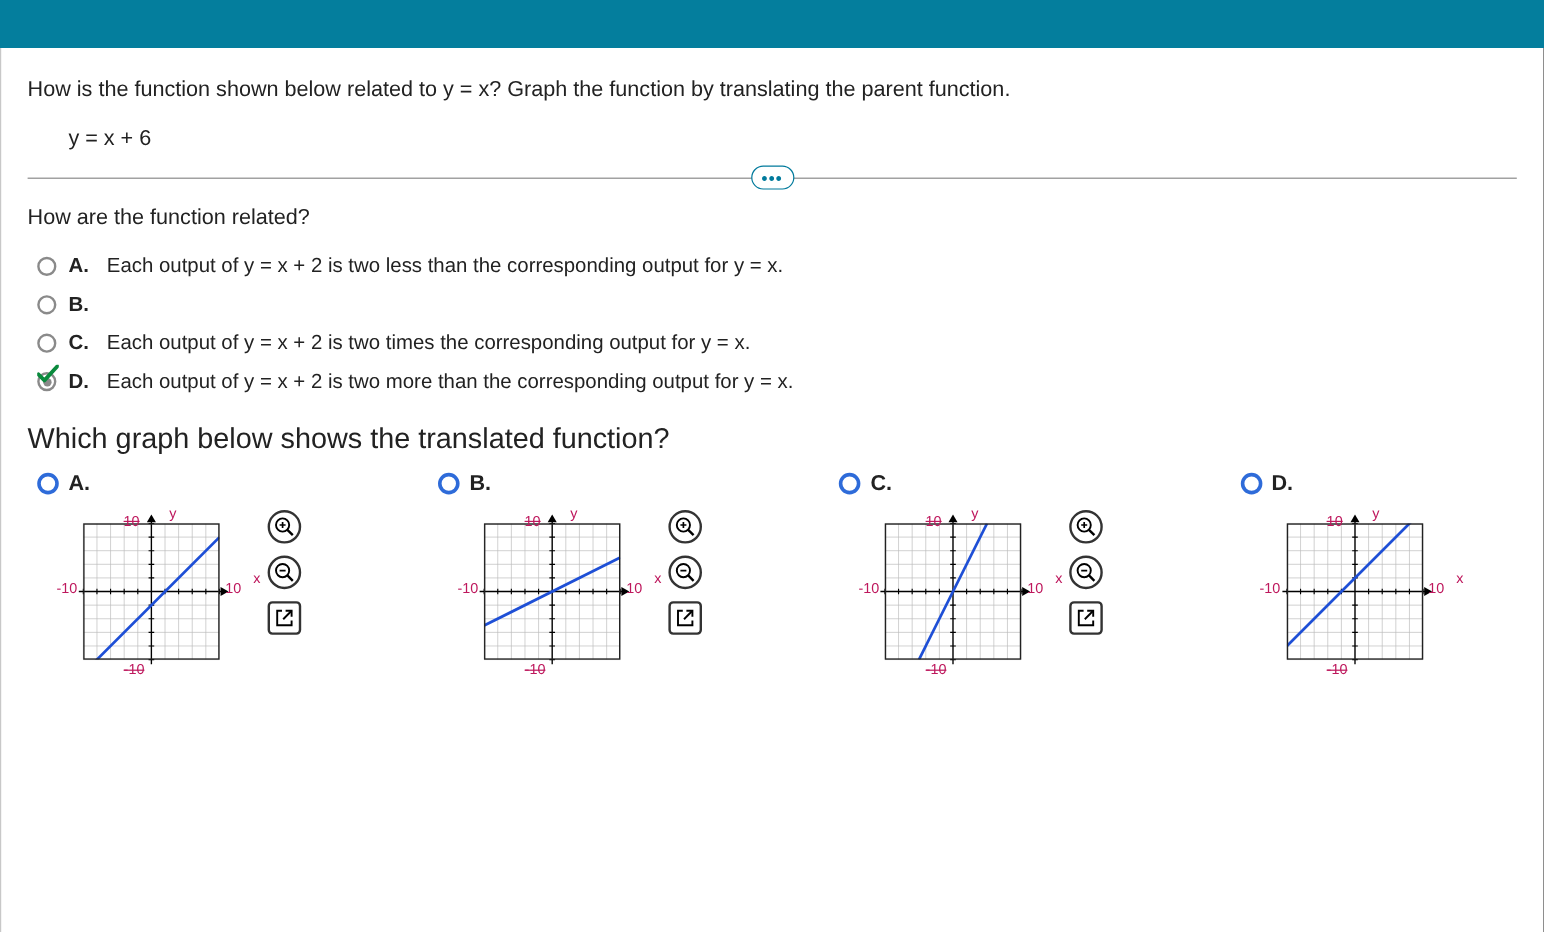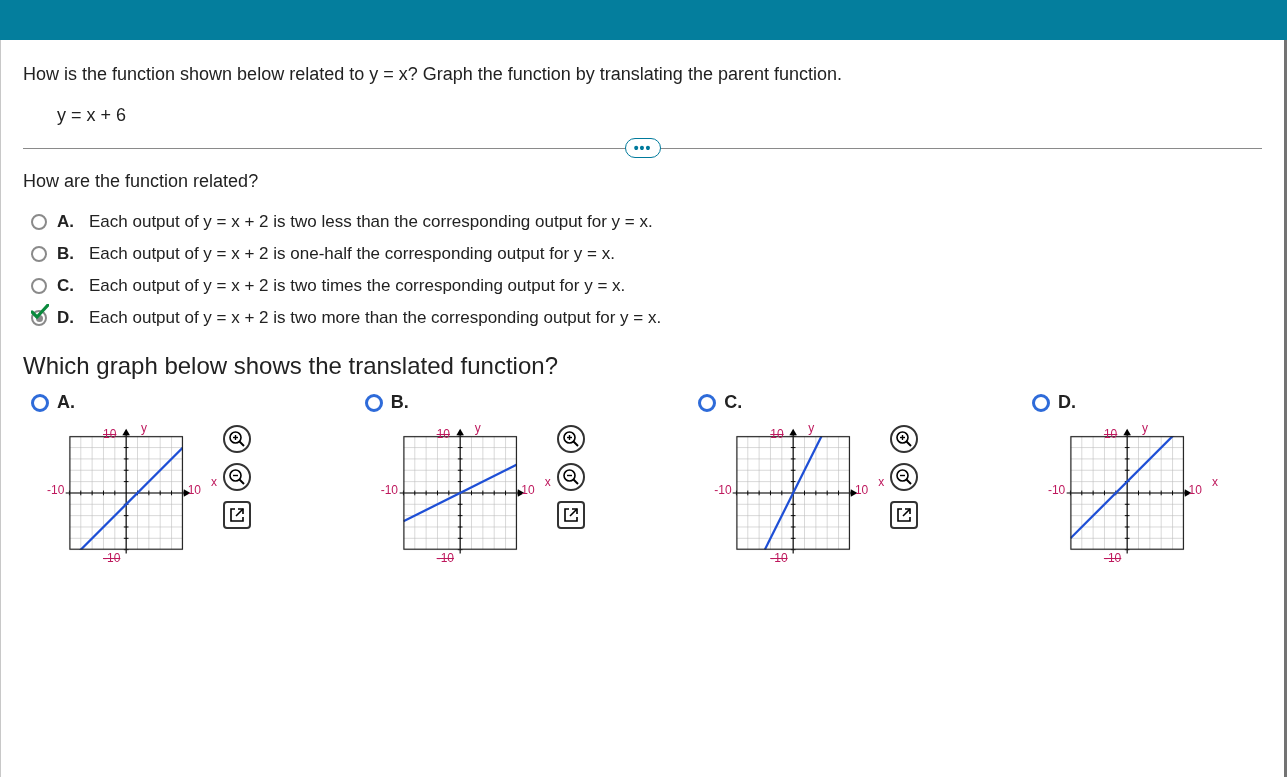--- a/index.html
+++ b/index.html
@@ -13,21 +13,21 @@
     overflow: hidden;
   }
   .top-bar {
     background: #047e9d;
     height: 40px;
     width: 100%;
   }
   .content {
     padding: 22px 22px 0 22px;
     border-left: 1px solid #c8c8c8;
-    border-right: 3px solid #737373;
+    border-right: 1px solid #737373;
     position: relative;
     height: calc(100% - 40px);
   }
   .question-text { font-size: 18px; line-height: 1.4; }
   .equation { margin: 18px 0 22px 34px; font-size: 18px; }
   .divider-wrap { position: relative; margin: 20px 0 18px 0; }
   .divider { border: none; border-top: 1px solid #8a8a8a; }
   .ellipsis-btn {
     position: absolute; top: -10px; left: 50%; transform: translateX(-50%);
     background: #fff; border: 1.5px solid #007a9c; border-radius: 10px;
@@ -96,21 +96,20 @@
 
   <div class="options">
     <div class="option-row">
       <span class="radio"></span>
       <span class="opt-letter">A.</span>
       <span>Each output of y = x + 2 is two less than the corresponding output for y = x.</span>
     </div>
     <div class="option-row">
       <span class="radio"></span>
       <span class="opt-letter">B.</span>
-      <span>Each output of y = x + 2 is one-half the corresponding output for y = x.</span>
     </div>
     <div class="option-row">
       <span class="radio"></span>
       <span class="opt-letter">C.</span>
       <span>Each output of y = x + 2 is two times the corresponding output for y = x.</span>
     </div>
     <div class="option-row">
       <span class="radio correct">
         <svg class="check-icon" viewBox="0 0 18 16">
           <path d="M1 8 L6 13 L17 1" stroke="#0a8a3d" stroke-width="3.2" fill="none" stroke-linecap="round" stroke-linejoin="round"></path>

